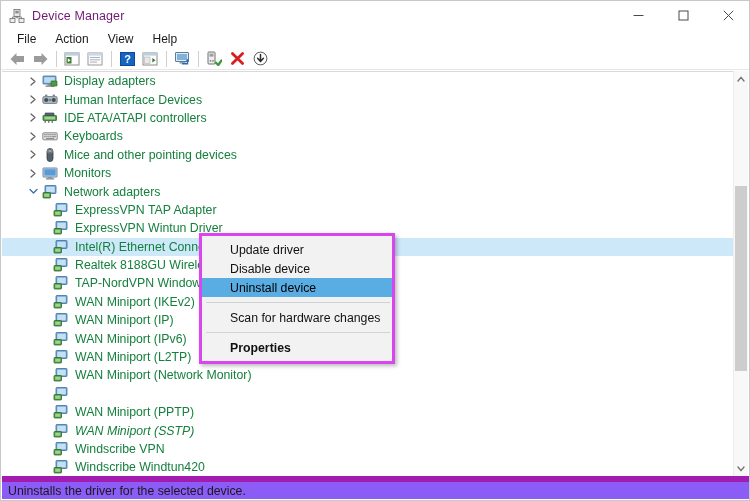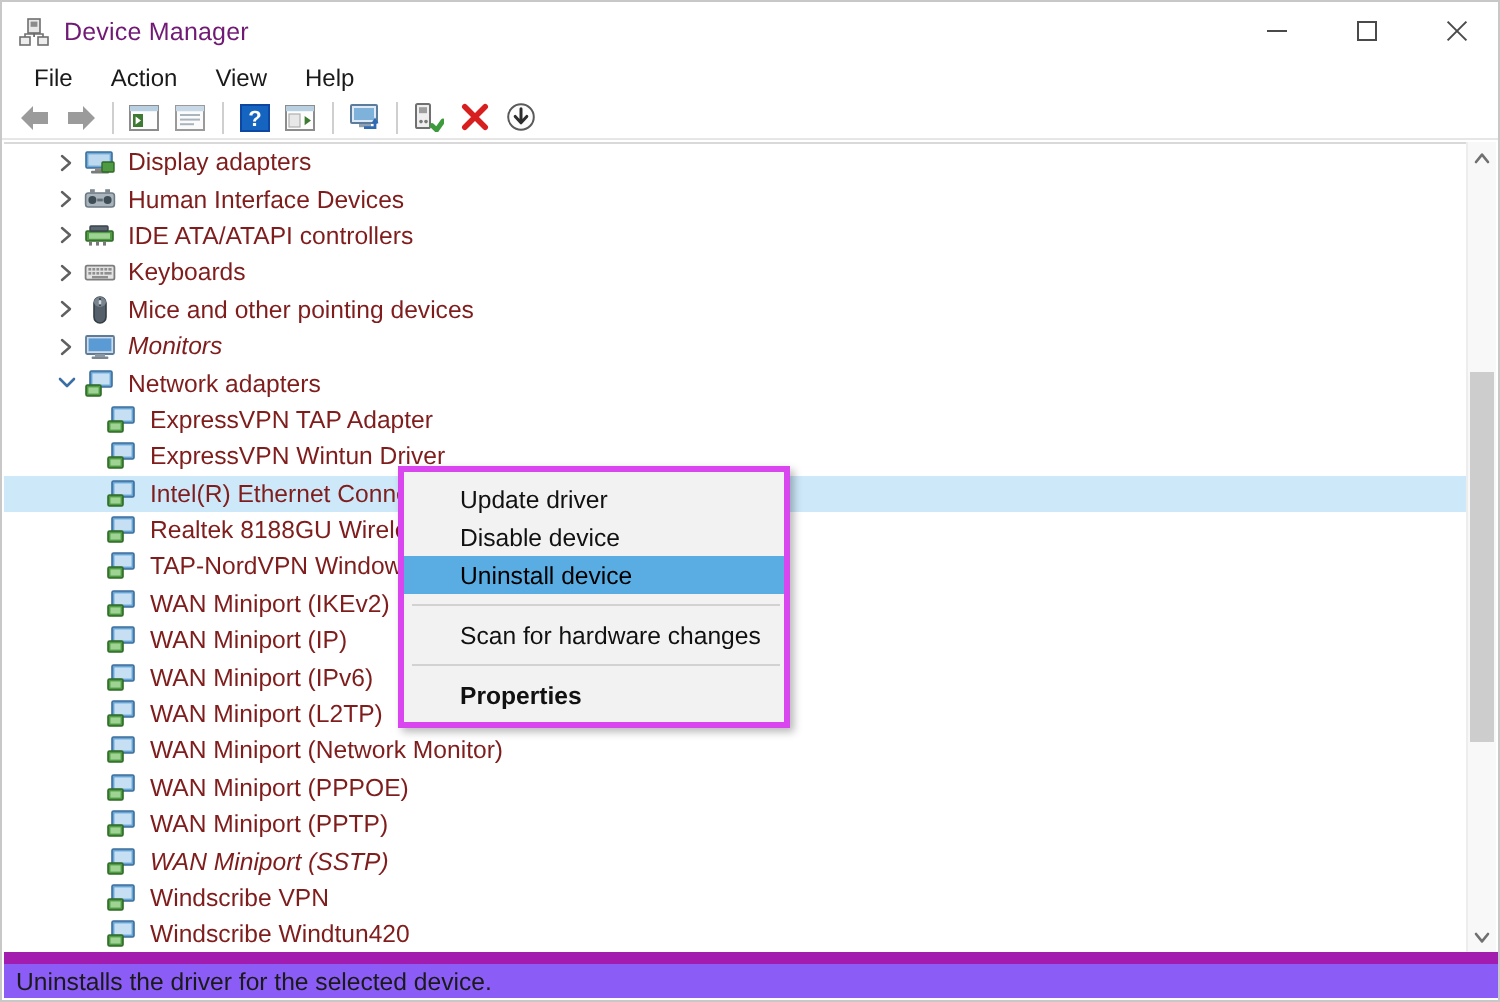--- a/index.html
+++ b/index.html
@@ -122,21 +122,21 @@
     border-top: 1px solid #d9d9d9;
     overflow: hidden;
   }
   .row {
     position: relative;
     height: 18.4px;
     display: flex;
     align-items: center;
     white-space: nowrap;
     font-size: 12.3px;
-    color: #7f1d1d;
+    color: #15803d;
     padding-left: 0;
     box-sizing: border-box;
   }
   .row.sel { background: #cde8f9; }
   .twisty {
     width: 18px;
     flex: none;
     display: flex;
     align-items: center;
     justify-content: center;
@@ -453,21 +453,21 @@
         <svg width="16" height="16" viewBox="0 0 16 16">
           <rect x="5" y="1.5" width="6" height="13" rx="3" fill="#55606a" stroke="#333c44" stroke-width="0.8"></rect>
           <rect x="5" y="1.5" width="6" height="5" rx="3" fill="#79848e"></rect>
           <line x1="8" y1="2" x2="8" y2="6" stroke="#333c44" stroke-width="0.8"></line>
           <rect x="7.4" y="3" width="1.2" height="2.2" rx="0.6" fill="#cfd6dc"></rect>
         </svg>
       </div>
       <div class="row-label">Mice and other pointing devices</div>
     </div>
 
-    <div class="row" style="padding-left:22px;font-style:italic;">
+    <div class="row" style="padding-left:22px;">
       <div class="twisty">
         <svg width="7" height="9" viewBox="0 0 7 9">
             <path d="M1 1 L5 4.5 L1 8" fill="none" stroke="#606060" stroke-width="1.2" stroke-linecap="round" stroke-linejoin="round"></path>
           </svg>
       </div>
       <div class="ic">
         <svg width="16" height="16" viewBox="0 0 16 16">
           <rect x="1" y="3" width="14" height="9" rx="0.6" fill="#d3dce3" stroke="#5b7c9c" stroke-width="0.9"></rect>
           <rect x="2.3" y="4.2" width="11.4" height="6.4" fill="#5b9bd5"></rect>
           <rect x="5.5" y="12" width="5" height="1.4" fill="#8a97a3"></rect>
@@ -616,21 +616,20 @@
 
     <div class="row" style="padding-left:51px;">
       <div class="ic">
         <svg width="16" height="16" viewBox="0 0 16 16">
             <rect x="3" y="1.5" width="11" height="8" rx="0.8" fill="#66a5d6" stroke="#3c6e9c" stroke-width="0.8"></rect>
             <rect x="4.2" y="2.7" width="8.6" height="5.6" fill="#c6dff2"></rect>
             <rect x="1" y="8.5" width="7.5" height="5.5" rx="0.8" fill="#4f9b43" stroke="#2f6a27" stroke-width="0.8"></rect>
             <rect x="2.2" y="9.7" width="5.1" height="3.1" fill="#9ed394"></rect>
           </svg>
       </div>
-      <div class="row-label">WAN Miniport (PPPOE)</div>
     </div>
 
     <div class="row" style="padding-left:51px;">
       <div class="ic">
         <svg width="16" height="16" viewBox="0 0 16 16">
             <rect x="3" y="1.5" width="11" height="8" rx="0.8" fill="#66a5d6" stroke="#3c6e9c" stroke-width="0.8"></rect>
             <rect x="4.2" y="2.7" width="8.6" height="5.6" fill="#c6dff2"></rect>
             <rect x="1" y="8.5" width="7.5" height="5.5" rx="0.8" fill="#4f9b43" stroke="#2f6a27" stroke-width="0.8"></rect>
             <rect x="2.2" y="9.7" width="5.1" height="3.1" fill="#9ed394"></rect>
           </svg>

